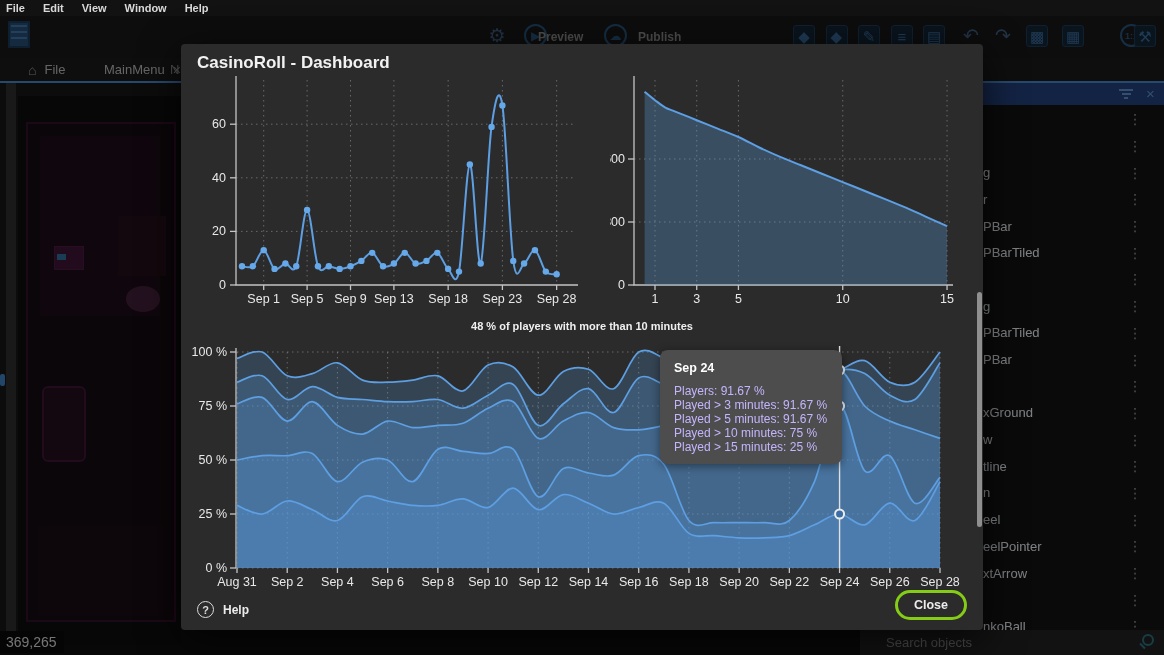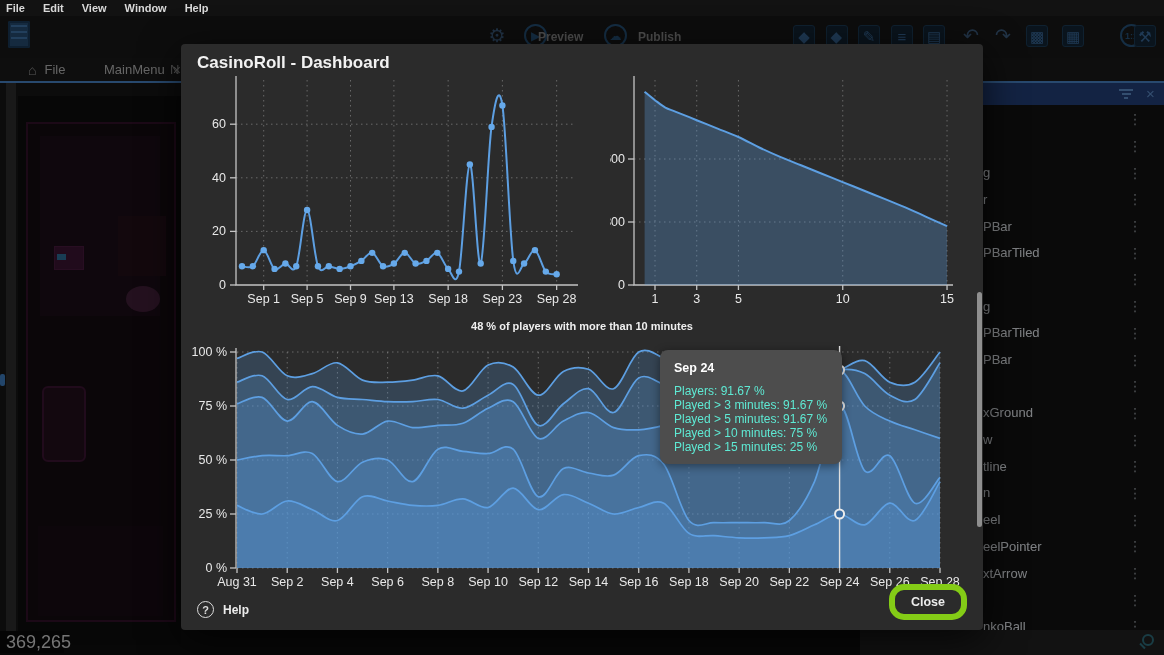--- a/index.html
+++ b/index.html
@@ -31,21 +31,21 @@
   .tab .ticon{font-size:14px;color:#9a9a9a;}
   .tab .tclose{color:#9a9a9a;font-size:14px;}
 
   
   .scene{position:absolute;left:0;top:83px;width:181px;height:562px;background:#161616;}
   .scene-strip{position:absolute;left:6px;top:0;width:10px;height:562px;background:#2e2e2e;}
   .canvas{position:absolute;left:18px;top:13px;width:163px;height:549px;background:#0d0d0d;}
   .art{position:absolute;}
   .handle{position:absolute;left:0px;top:374px;width:5px;height:12px;background:#3f7fc1;border-radius:2px;}
   .coords{position:absolute;left:0;top:631px;width:64px;height:22px;background:#0a0a0a;color:#d5d5d5;
-    font-size:18px;line-height:22px;padding-left:6px;}
+    font-size:14px;line-height:22px;padding-left:6px;}
 
   
   .opanel{position:absolute;left:978px;top:83px;width:186px;height:572px;background:#131313;}
   .opanel-head{position:absolute;left:0;top:0;width:186px;height:22px;background:#24407a;}
   .funnel{position:absolute;left:140px;top:4px;width:16px;height:14px;}
   .funnel i{display:block;height:2px;background:#5d8ecb;margin:2px auto 0 auto;}
   .ph-close{position:absolute;left:168px;top:2px;color:#5d8ecb;font-size:15px;}
   .orows{position:absolute;left:0;top:23px;width:186px;height:524px;overflow:hidden;}
   .orow{position:relative;height:26.7px;display:flex;align-items:center;}
   .orow .olabel{margin-left:5px;font-size:13px;color:#e6eaef;white-space:nowrap;}
@@ -62,28 +62,28 @@
 
   
   .modal{position:absolute;left:181px;top:44px;width:802px;height:586px;background:#2b2b2b;border-radius:4px;
     box-shadow:0 10px 40px rgba(0,0,0,0.7);z-index:100;}
   .modal-title{position:absolute;left:16px;top:9px;font-size:17px;font-weight:bold;color:#f2f2f2;}
   .chart-wrap{position:absolute;}
   .c3-title{position:absolute;left:0;top:276px;width:802px;text-align:center;font-size:11px;font-weight:bold;color:#efefef;}
   .tooltip{position:absolute;left:470px;top:6px;width:182px;background:#4d4d4d;border-radius:8px;
     padding:11px 14px 10px 14px;box-shadow:0 2px 10px rgba(0,0,0,0.45);z-index:5;}
   .tooltip .tt-title{font-size:12.5px;font-weight:bold;color:#fff;margin-bottom:9px;}
-  .tooltip .tt-row{font-size:12px;color:#5eead4;margin-top:0;white-space:nowrap;}
+  .tooltip .tt-row{font-size:12px;color:#c4b5fd;margin-top:0;white-space:nowrap;}
   .modal-footer{position:absolute;left:0;bottom:0;width:802px;height:40px;}
   .help{position:absolute;left:16px;bottom:12px;display:flex;align-items:center;gap:9px;}
   .help .qcirc{width:17px;height:17px;border:1.5px solid #dcdcdc;border-radius:50%;color:#dcdcdc;
     font-size:11px;font-weight:bold;text-align:center;line-height:16px;}
   .help .hlabel{font-size:12px;font-weight:bold;color:#ececec;}
   .close-btn{position:absolute;right:16px;bottom:10px;padding:5px 16px;background:transparent;
-    border:6px solid #84cc16;border-radius:15px;color:#ececec;font-size:12.5px;font-weight:bold;cursor:pointer;}
+    border:3px solid #84cc16;border-radius:15px;color:#ececec;font-size:12.5px;font-weight:bold;cursor:pointer;}
   .mscroll{position:absolute;right:1px;top:248px;width:5px;height:235px;background:#8f8f8f;border-radius:3px;}
   svg text{font-family:"Liberation Sans",sans-serif;}
 </style>
 </head>
 <body>
 
 <div class="screen">
 
   <div class="menubar" id="menubar">
       <span>File</span>
@@ -232,20 +232,21 @@
           <span class="olabel"></span>
           <span class="kebab">⋮</span>
         </div>
         <div class="orow">
           <span class="olabel">nkoBall</span>
           <span class="kebab">⋮</span>
         </div>
       </div>
   </div>
   <div class="osearch">
+    <input placeholder="Search objects" style="">
     <div class="mag"></div>
   </div>
 
   <div class="coords">369,265</div>
 
   <div class="overlay"></div>
 
   <div class="modal">
     <div class="modal-title">CasinoRoll - Dashboard</div>
 

